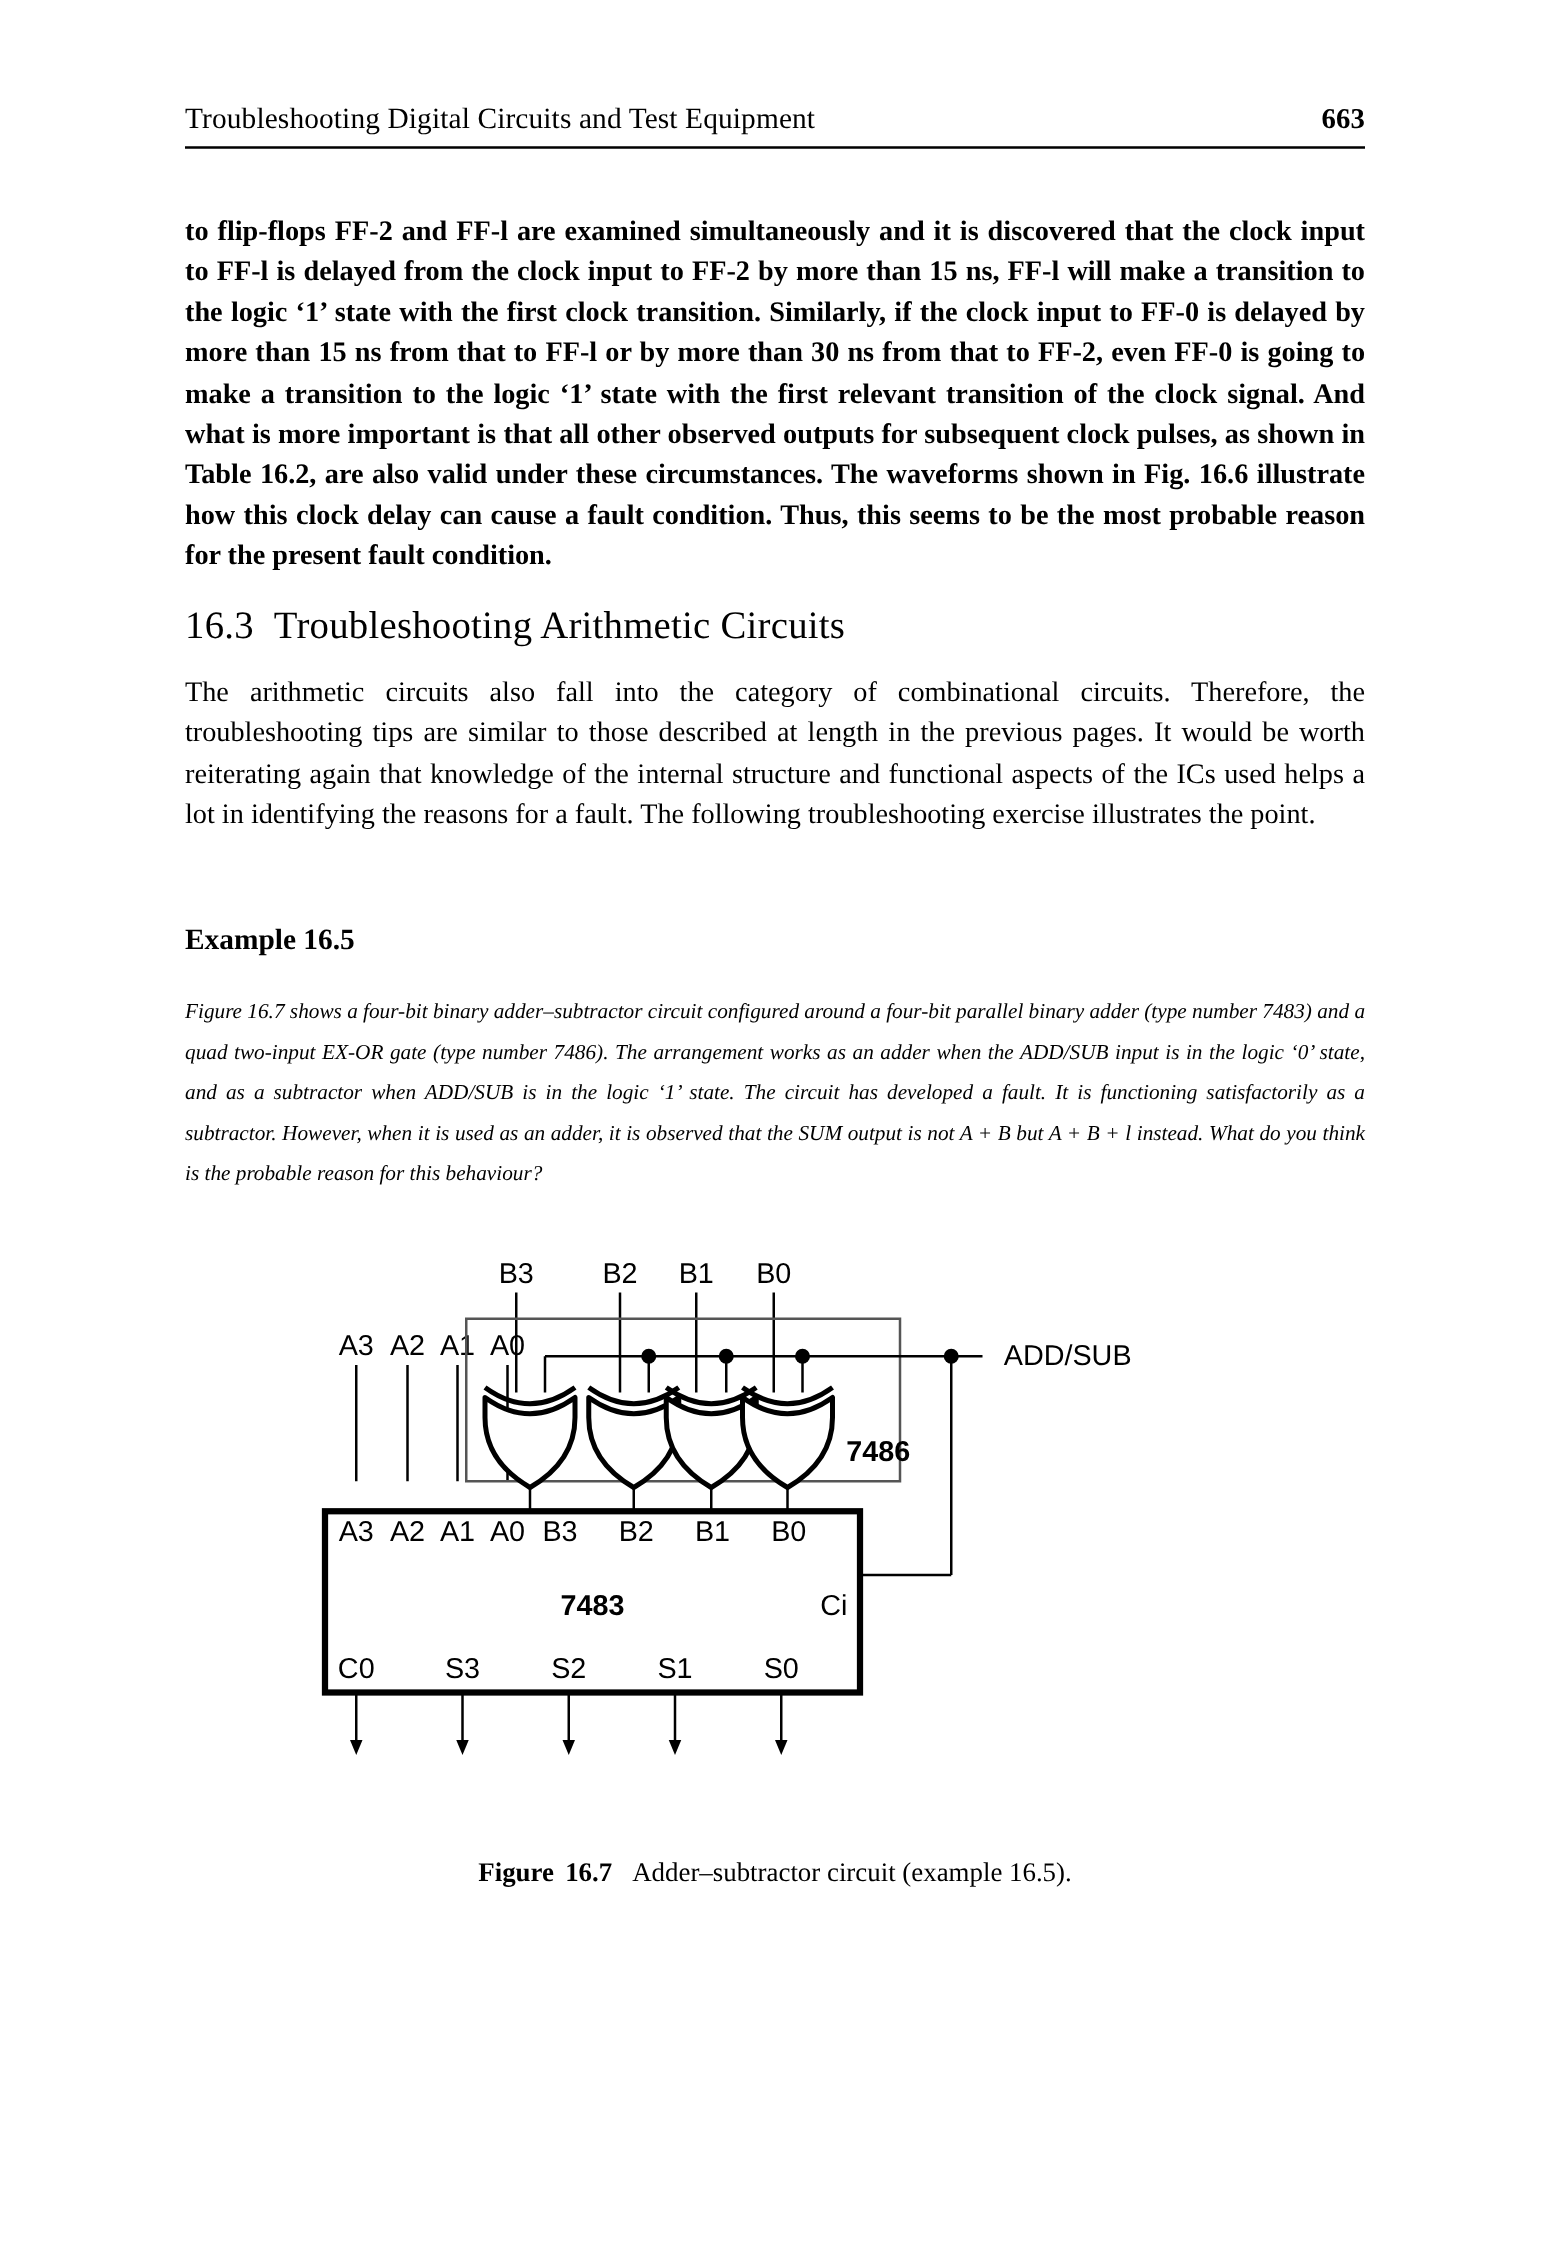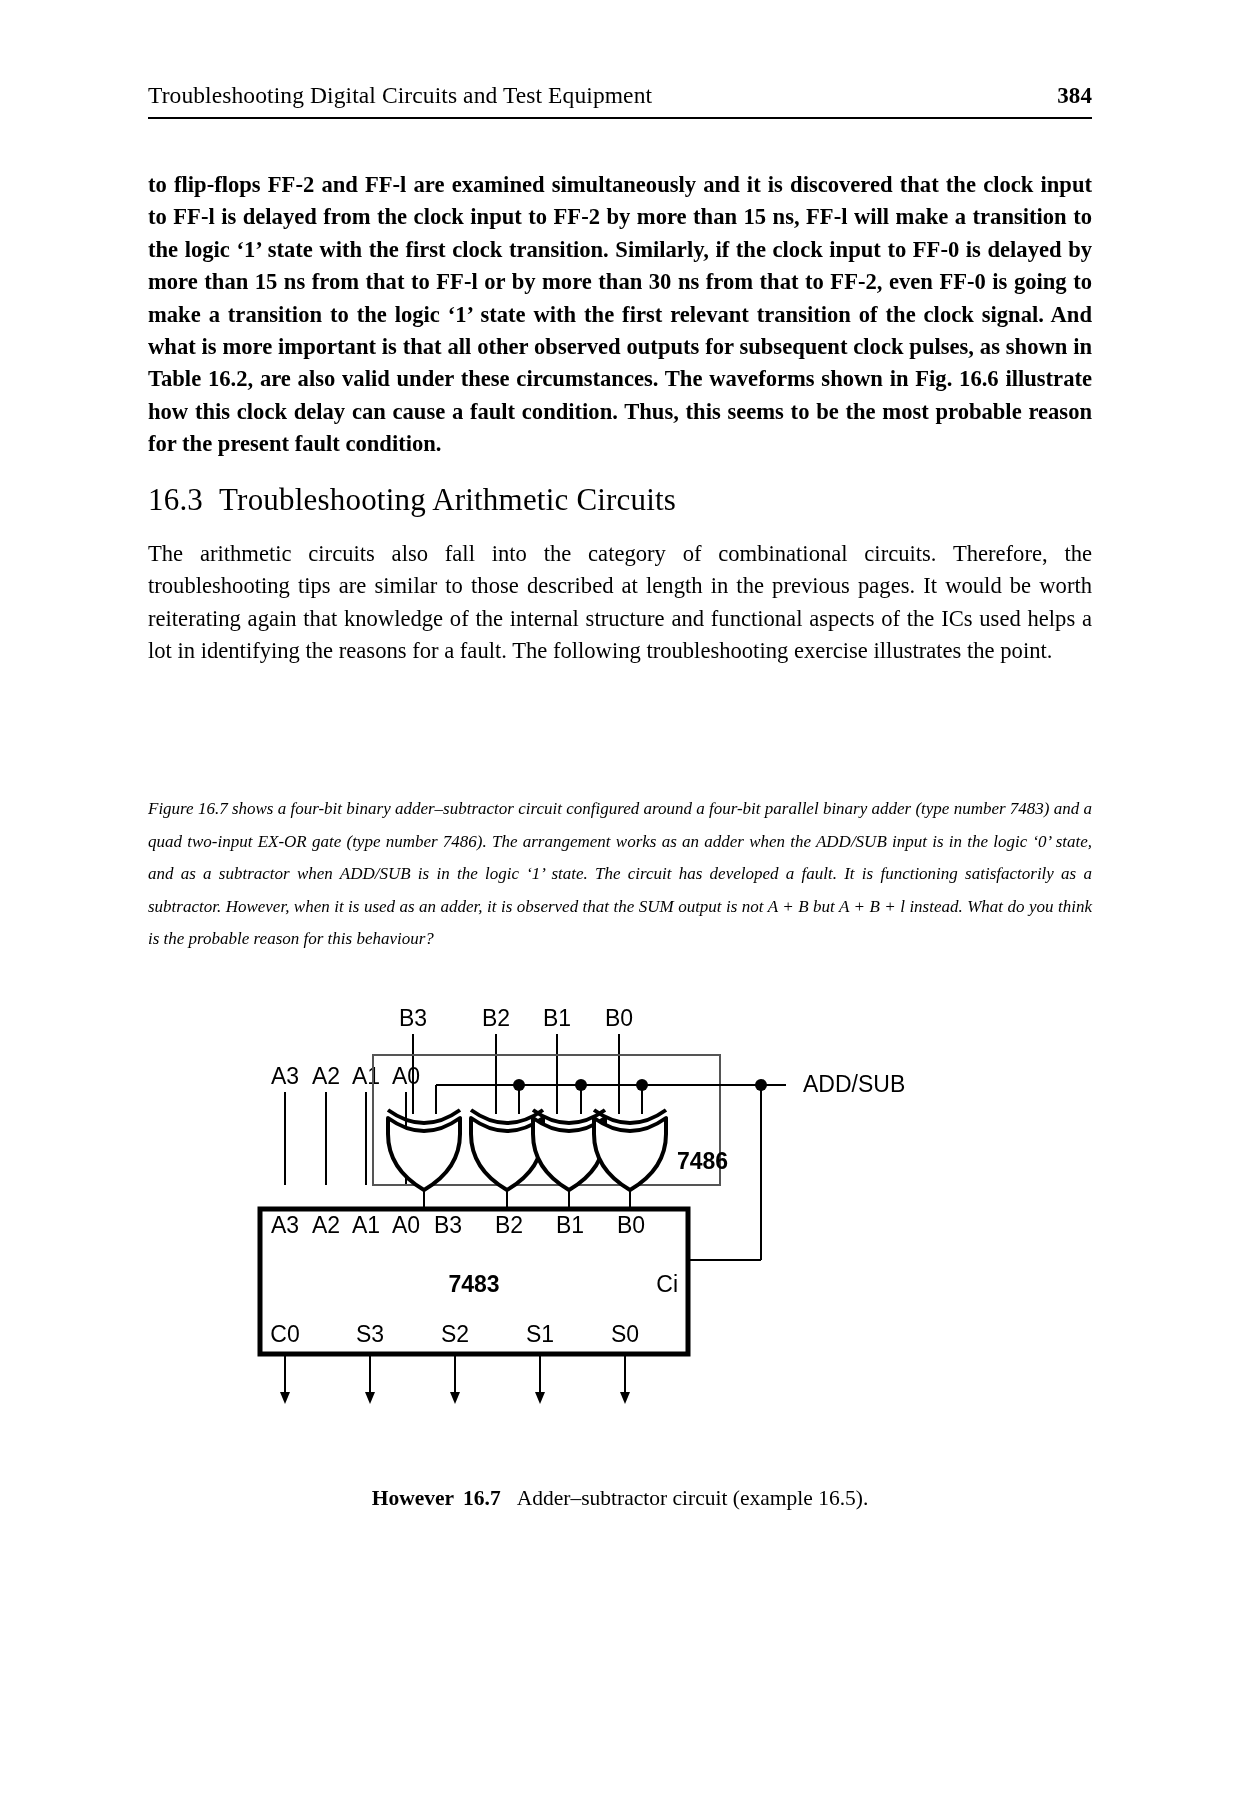--- a/index.html
+++ b/index.html
@@ -122,32 +122,33 @@
     fill: #000;
   }
 </style>
 </head>
 <body>
 
 <div class="page">
 
   <div class="runhead">
     <span class="rh-title">Troubleshooting Digital Circuits and Test Equipment</span>
-    <span class="rh-page">384</span>
+    <span class="rh-page">663</span>
   </div>
   <div class="rule"></div>
 
   <div class="para" id="para-intro">to flip-flops FF-2 and FF-l are examined simultaneously and it is discovered that the clock input to FF-l is delayed from the clock input to FF-2 by more than 15 ns, FF-l will make a transition to the logic ‘1’ state with the first clock transition. Similarly, if the clock input to FF-0 is delayed by more than 15 ns from that to FF-l or by more than 30 ns from that to FF-2, even FF-0 is going to make a transition to the logic ‘1’ state with the first relevant transition of the clock signal. And what is more important is that all other observed outputs for subsequent clock pulses, as shown in Table 16.2, are also valid under these circumstances. The waveforms shown in Fig. 16.6 illustrate how this clock delay can cause a fault condition. Thus, this seems to be the most probable reason for the present fault condition.</div>
 
   <div class="h2">
     <span class="num">16.3</span><span>Troubleshooting Arithmetic Circuits</span>
   </div>
 
   <div class="para" id="para-arith">The arithmetic circuits also fall into the category of combinational circuits. Therefore, the troubleshooting tips are similar to those described at length in the previous pages. It would be worth reiterating again that knowledge of the internal structure and functional aspects of the ICs used helps a lot in identifying the reasons for a fault. The following troubleshooting exercise illustrates the point.</div>
 
+  <div class="h3">Example 16.5</div>
 
   <div class="para-italic"><span>Figure 16.7 shows a four-bit binary adder–subtractor circuit configured around a four-bit parallel binary adder (type number 7483) and a quad two-input EX-OR gate (type number 7486). The arrangement works as an adder when the ADD/SUB input is in the logic ‘0’ state, and as a subtractor when ADD/SUB is in the logic ‘1’ state. The circuit has developed a fault. It is functioning satisfactorily as a subtractor. However, when it is used as an adder, it is observed that the SUM output is not </span><span class="math">A + B</span><span> but </span><span class="math">A + B + l</span><span> instead. What do you think is the probable reason for this behaviour?</span></div>
 
   <div class="figure">
     <svg width="944" height="420" viewBox="0 0 944 420">
 
       <text class="lbl" x="265" y="22" text-anchor="middle">B3</text>
       <text class="lbl" x="348" y="22" text-anchor="middle">B2</text>
       <text class="lbl" x="409" y="22" text-anchor="middle">B1</text>
       <text class="lbl" x="471" y="22" text-anchor="middle">B0</text>
@@ -254,16 +255,16 @@
         <polygon points="302,388 312,388 307,400" stroke="none"></polygon>
         <line x1="392" y1="352" x2="392" y2="392"></line>
         <polygon points="387,388 397,388 392,400" stroke="none"></polygon>
         <line x1="477" y1="352" x2="477" y2="392"></line>
         <polygon points="472,388 482,388 477,400" stroke="none"></polygon>
       </g>
     </svg>
   </div>
 
   <div class="figcap">
-    <span class="figlabel"><span>However</span><span class="fignum">16.7</span></span><span class="captext">Adder–subtractor circuit (example 16.5).</span>
+    <span class="figlabel"><span>Figure</span><span class="fignum">16.7</span></span><span class="captext">Adder–subtractor circuit (example 16.5).</span>
   </div>
 
 </div>
 
 </body></html>

